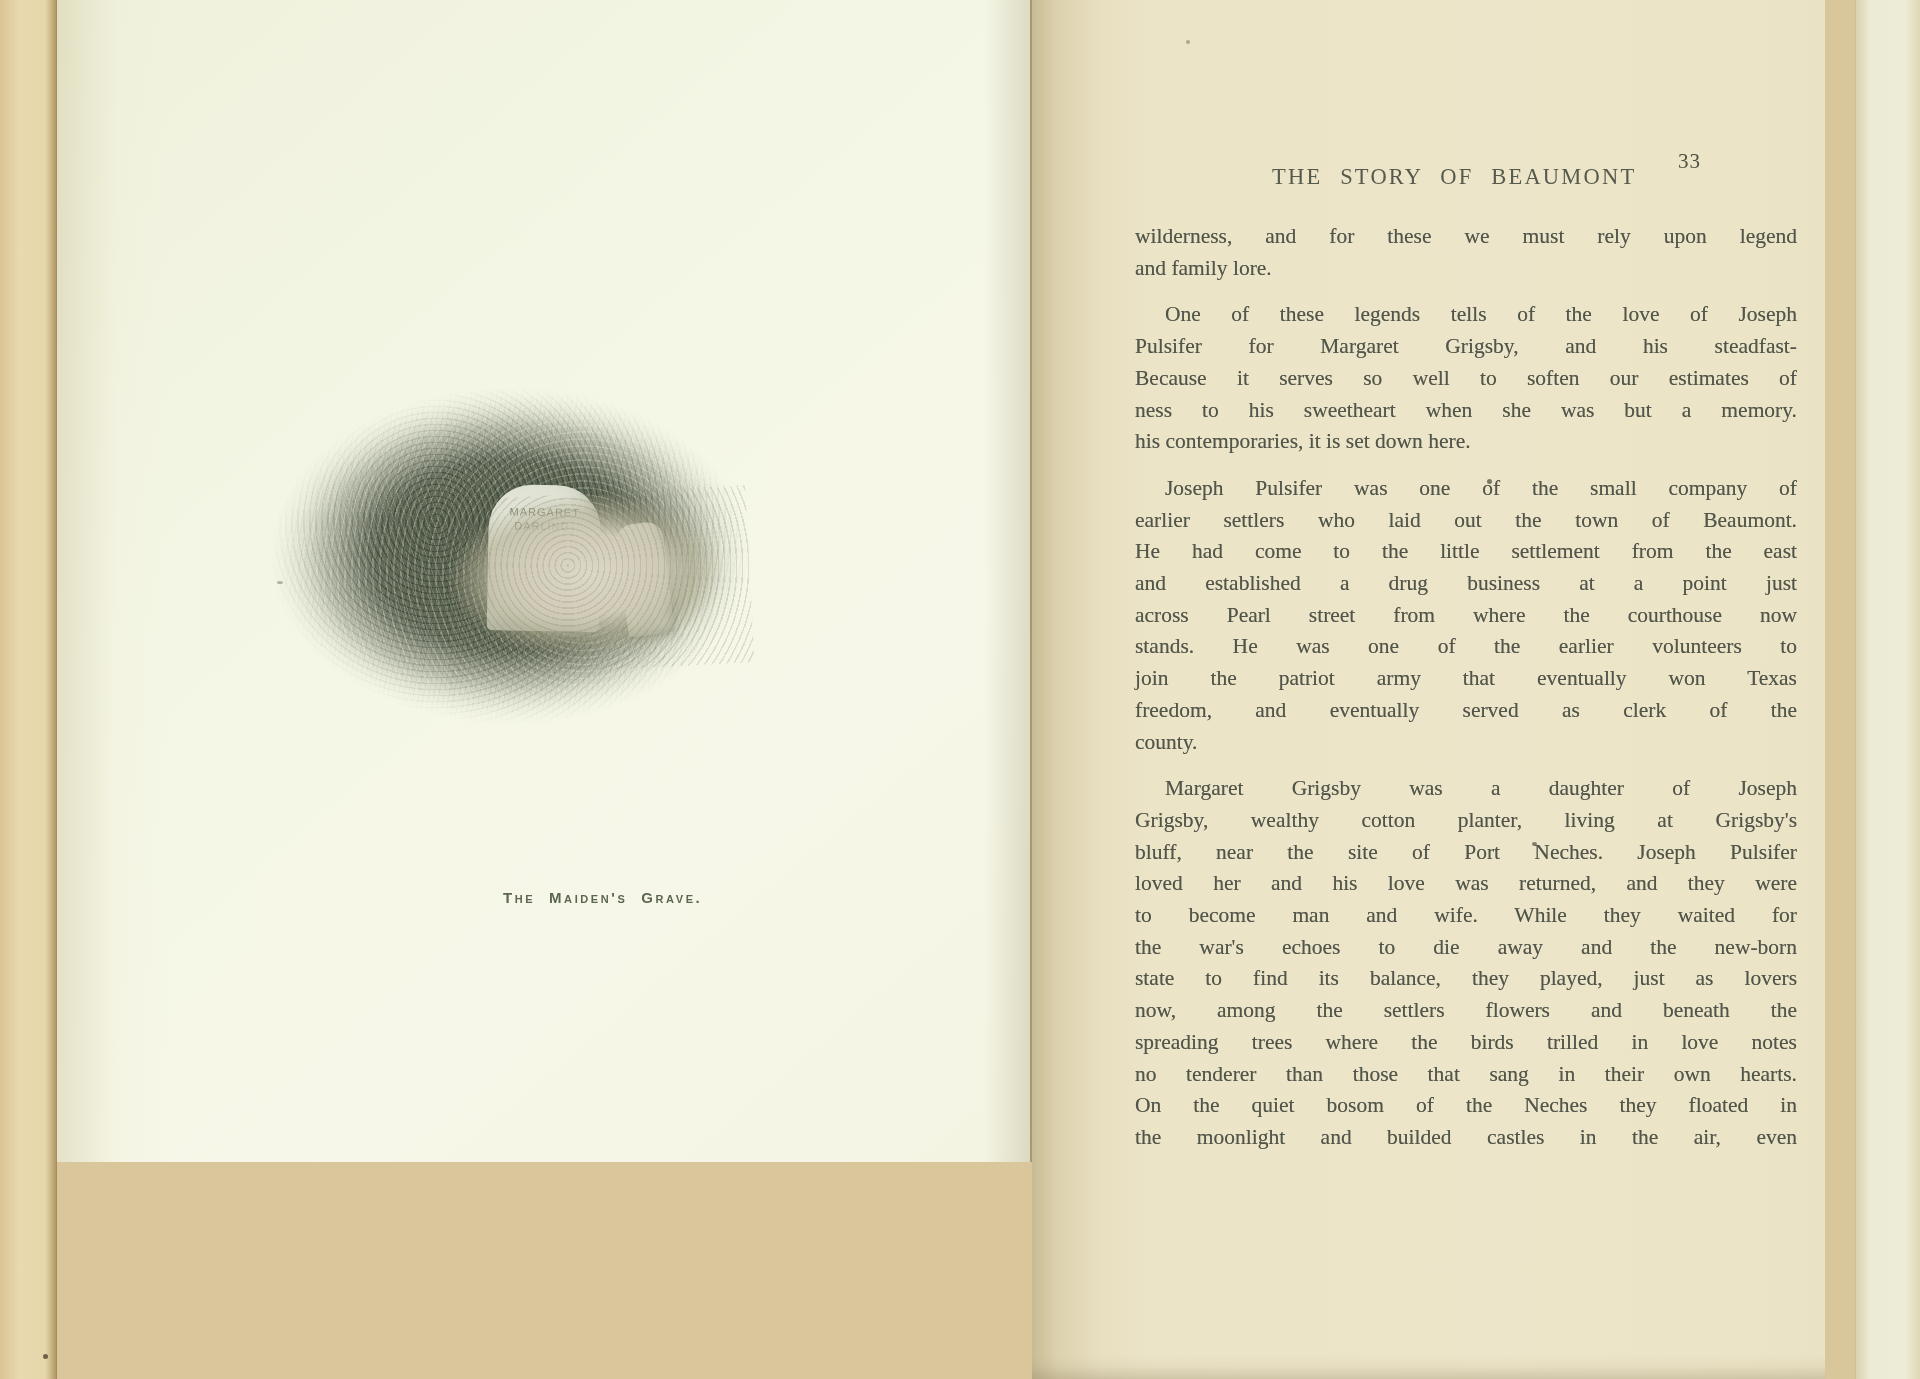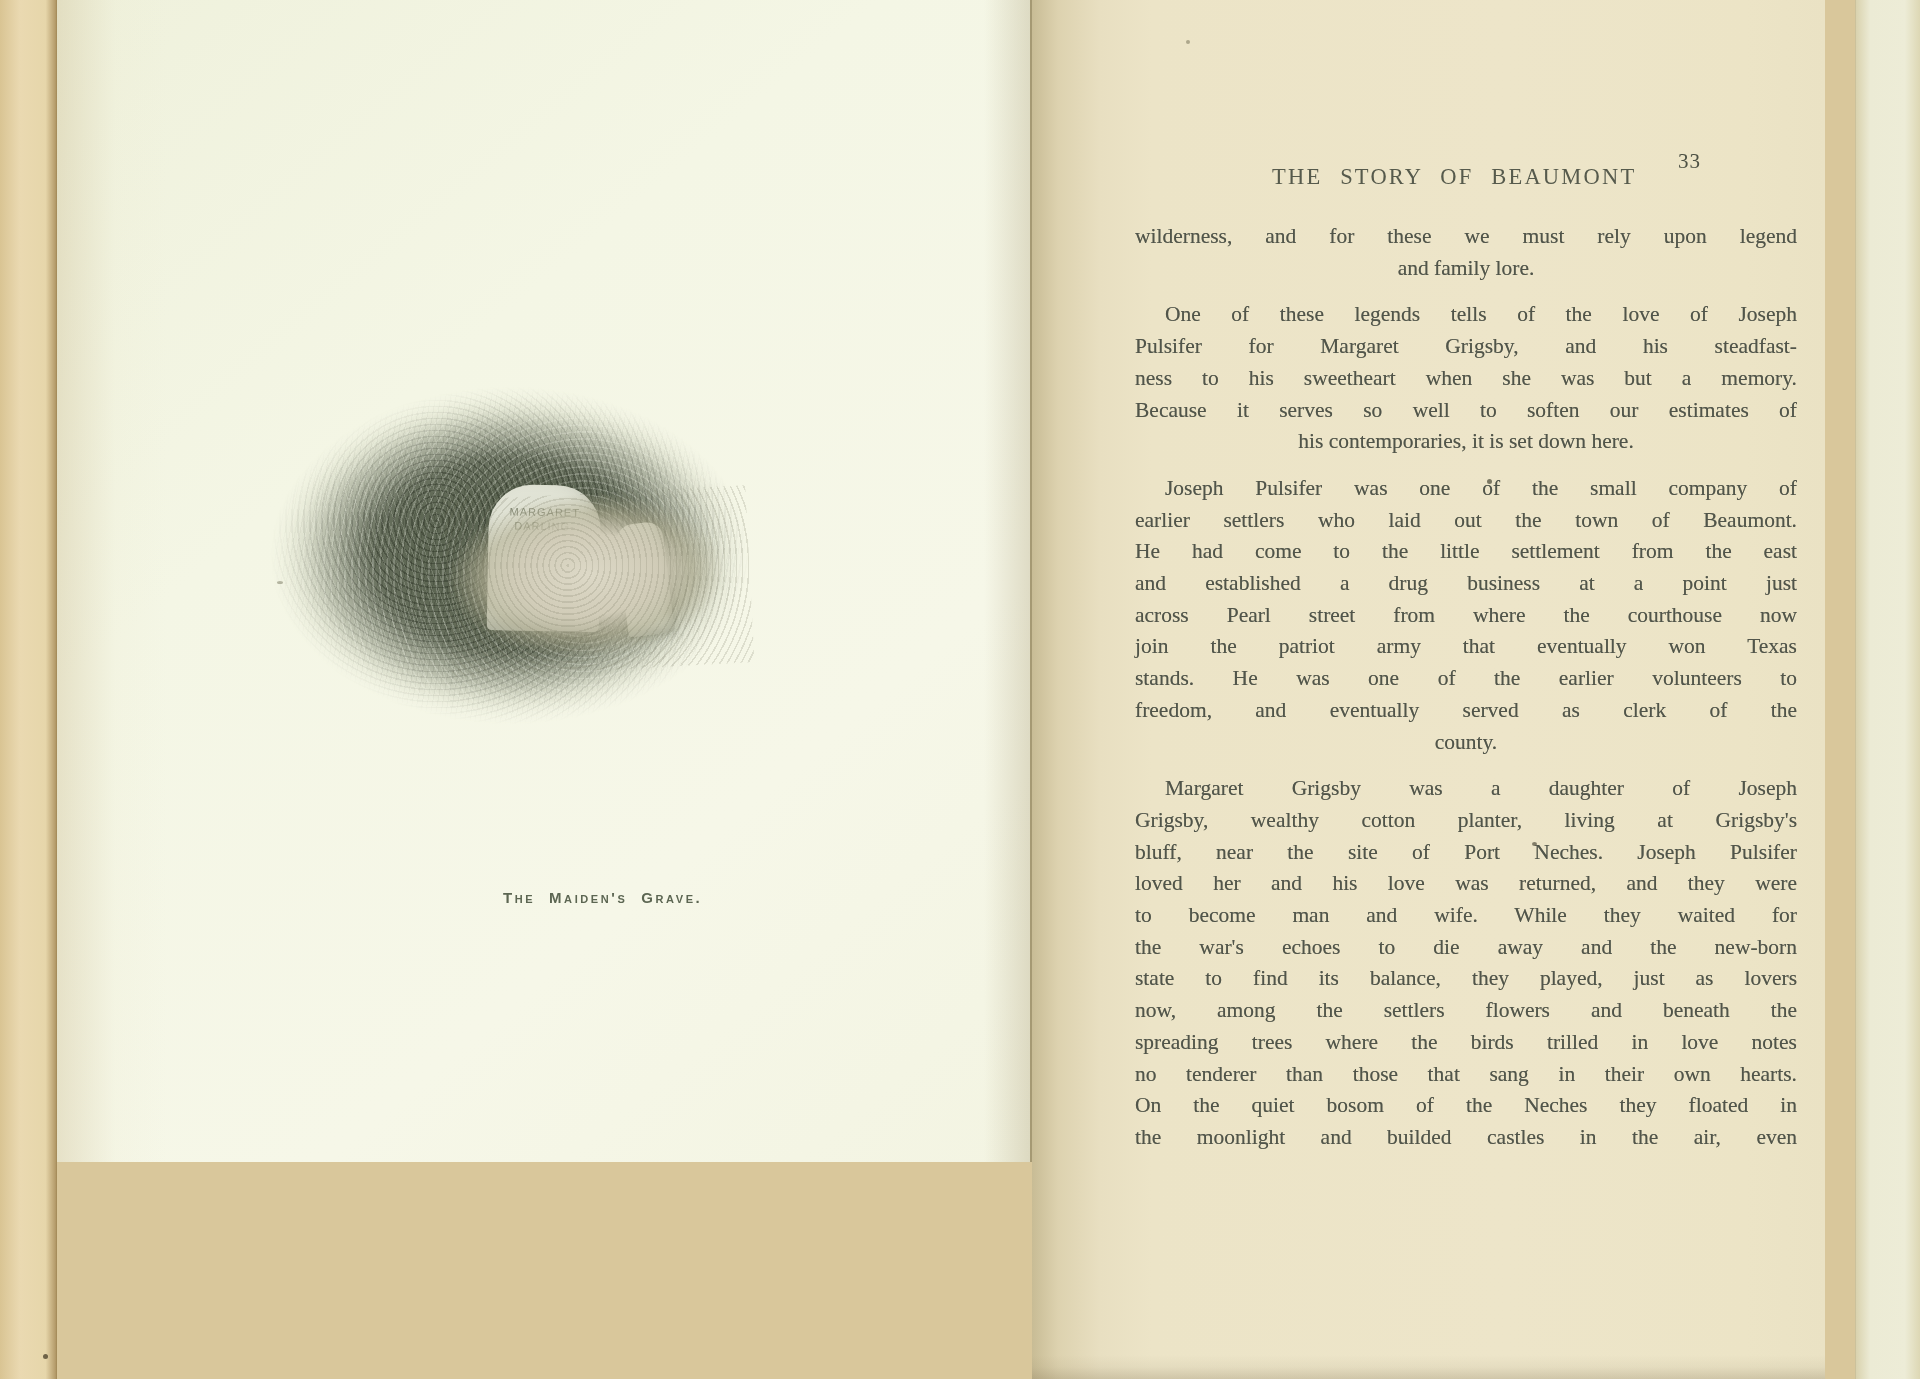--- a/index.html
+++ b/index.html
@@ -43,21 +43,20 @@
   .page-number{
     position:absolute;left:646px;top:149px;
     font-size:21px;color:#4d5144;letter-spacing:1px;
   }
   
   .textblock{position:absolute;left:103px;top:221px;width:662px;}
   .para{margin:0 0 15px 0;}
   .bl{
     font-size:21.5px;line-height:31.7px;color:#51554a;
     text-shadow:0 0 .5px rgba(81,85,74,.55);
-    text-align:center;
   }
   .j{text-align:justify;text-align-last:justify;}
   .ind{padding-left:30px;}
   
   .photo{position:absolute;left:208px;top:383px;width:490px;height:345px;}
   .photo-ground{
     position:absolute;inset:0;border-radius:50%;
     background:
       repeating-linear-gradient(100deg,rgba(20,25,14,.17) 0 1px,rgba(0,0,0,0) 1px 5px),
       repeating-linear-gradient(70deg,rgba(235,238,226,.18) 0 1px,rgba(0,0,0,0) 1px 6px),
@@ -145,33 +144,33 @@
   <div class="textblock">
 
     <div class="para">
       <div class="bl j">wilderness, and for these we must rely upon legend</div>
       <div class="bl">and family lore.</div>
     </div>
 
     <div class="para">
       <div class="bl j ind">One of these legends tells of the love of Joseph</div>
       <div class="bl j">Pulsifer for Margaret Grigsby, and his steadfast-</div>
+      <div class="bl j">Because it serves so well to soften our estimates of</div>
       <div class="bl j">ness to his sweetheart when she was but a memory.</div>
-      <div class="bl j">Because it serves so well to soften our estimates of</div>
       <div class="bl">his contemporaries, it is set down here.</div>
     </div>
 
     <div class="para">
       <div class="bl j ind">Joseph Pulsifer was one of the small company of</div>
       <div class="bl j">earlier settlers who laid out the town of Beaumont.</div>
       <div class="bl j">He had come to the little settlement from the east</div>
       <div class="bl j">and established a drug business at a point just</div>
       <div class="bl j">across Pearl street from where the courthouse now</div>
+      <div class="bl j">stands.  He was one of the earlier volunteers to</div>
       <div class="bl j">join the patriot army that eventually won Texas</div>
-      <div class="bl j">stands.  He was one of the earlier volunteers to</div>
       <div class="bl j">freedom, and eventually served as clerk of the</div>
       <div class="bl">county.</div>
     </div>
 
     <div class="para">
       <div class="bl j ind">Margaret Grigsby was a daughter of Joseph</div>
       <div class="bl j">Grigsby, wealthy cotton planter, living at Grigsby's</div>
       <div class="bl j">bluff, near the site of Port Neches.  Joseph Pulsifer</div>
       <div class="bl j">loved her and his love was returned, and they were</div>
       <div class="bl j">to become man and wife.  While they waited for</div>

